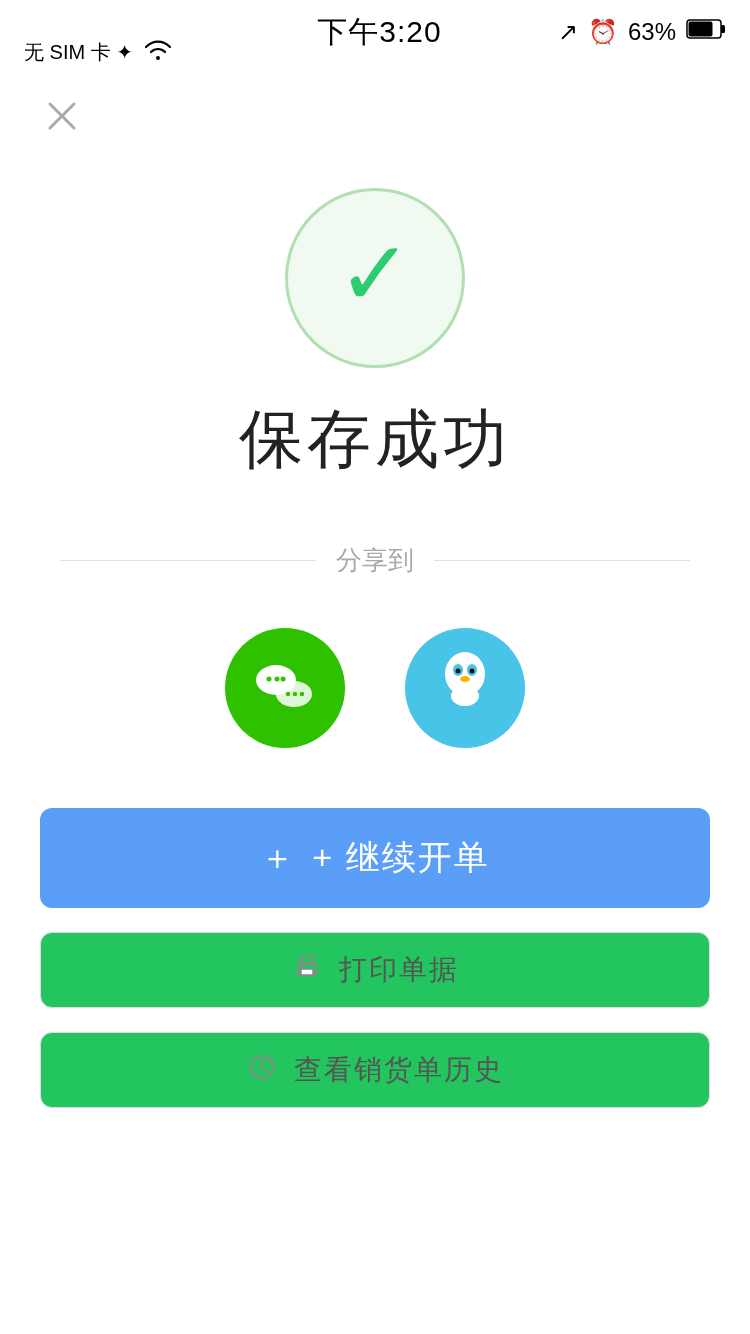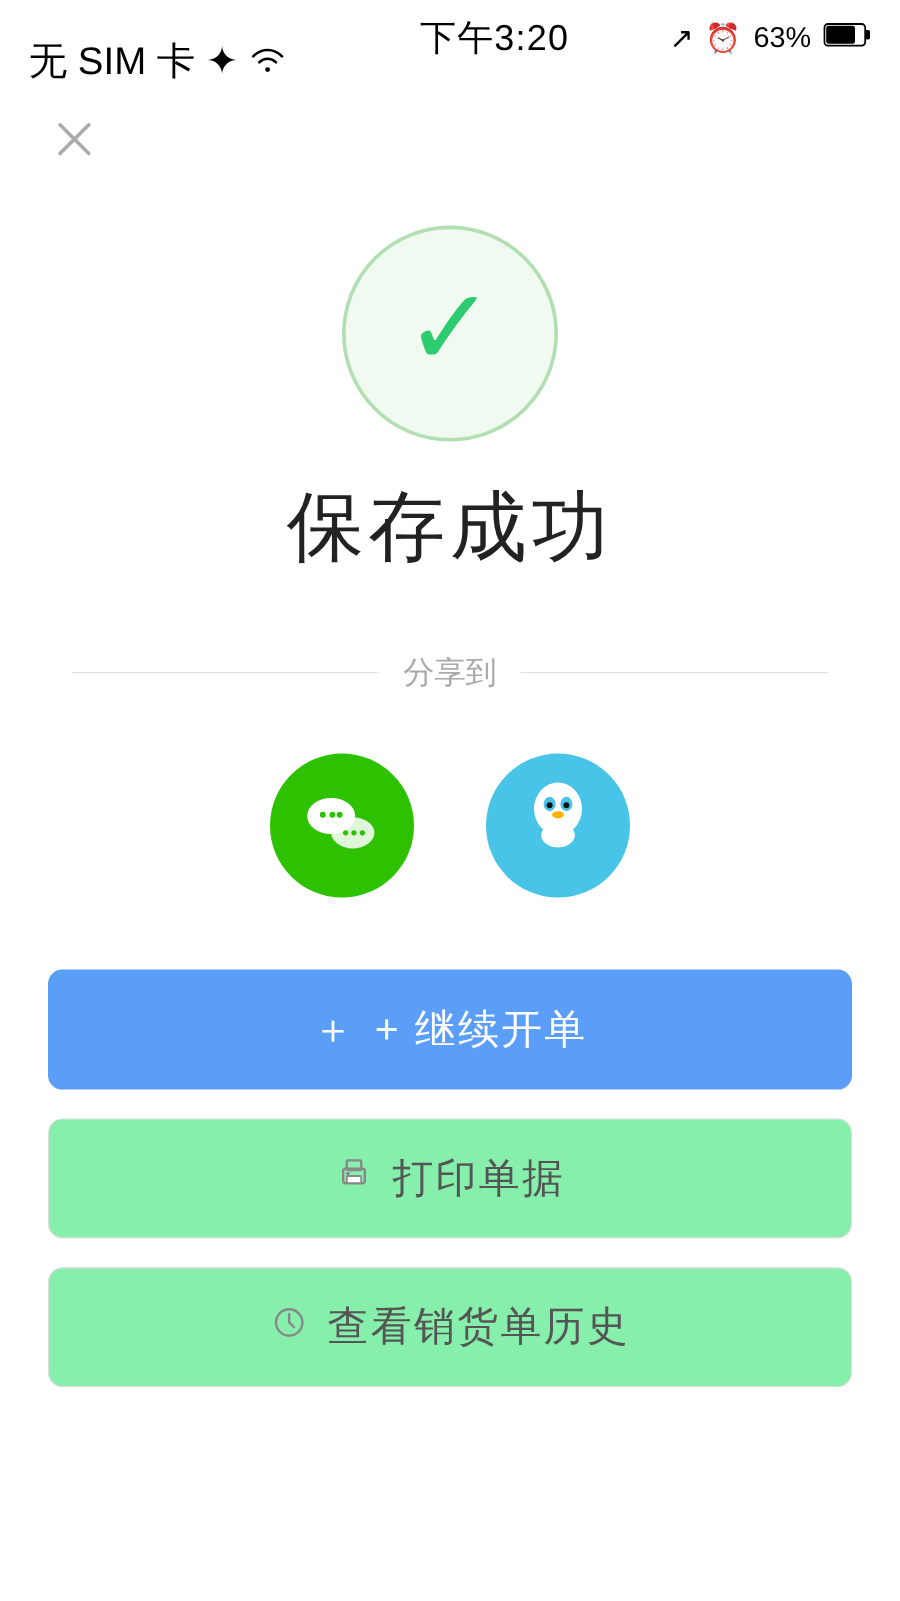--- a/index.html
+++ b/index.html
@@ -21,21 +21,21 @@
       display: flex;
       align-items: center;
       justify-content: space-between;
       padding: 0 24px;
     }
 
     .status-left {
       display: flex;
       align-items: center;
       gap: 10px;
-      font-size: 32px;
+      font-size: 20px;
       color: #000;
       margin-top: 40px;
     }
 
     .wifi-icon {
       font-size: 24px;
     }
 
     .status-center {
       font-size: 30px;
@@ -206,26 +206,26 @@
       display: flex;
       align-items: center;
       justify-content: center;
       gap: 16px;
       cursor: pointer;
       letter-spacing: 2px;
     }
 
     .btn-secondary {
       width: 100%;
-      height: 100px;
+      height: 76px;
       border-radius: 12px;
-      background: #86efac;
+      background: #22c55e;
       border: 1px solid #ddd;
       color: #555;
-      font-size: 34px;
+      font-size: 28px;
       display: flex;
       align-items: center;
       justify-content: center;
       gap: 16px;
       cursor: pointer;
       letter-spacing: 2px;
     }
   </style>
 </head>
 <body>

